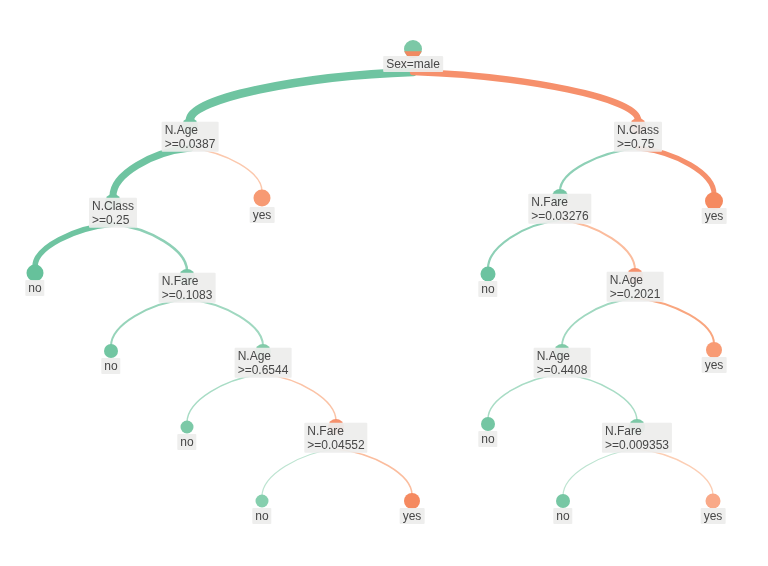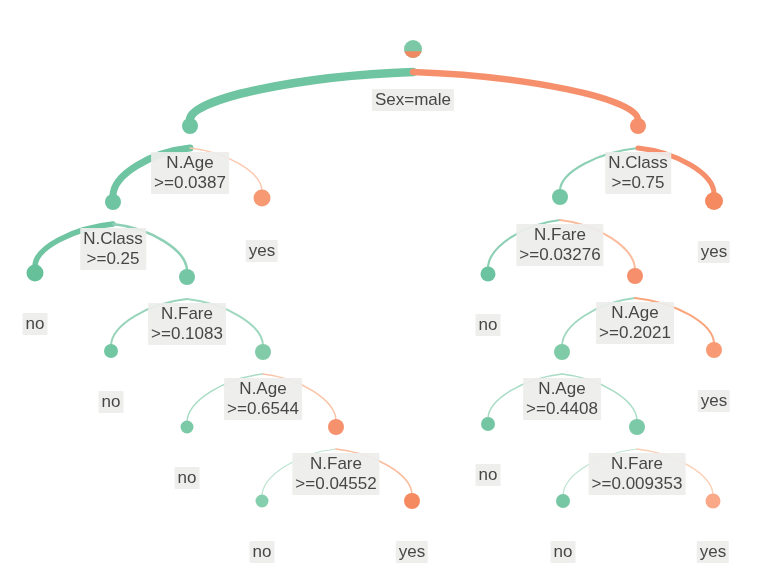--- a/index.html
+++ b/index.html
@@ -2,22 +2,22 @@
 <html><head>
 <meta charset="utf-8">
 <style>
   html,body{margin:0;padding:0;background:#ffffff;}
   #stage{position:relative;width:768px;height:566px;background:#ffffff;overflow:hidden;
          font-family:"Liberation Sans",sans-serif;}
   #tree-svg{position:absolute;left:0;top:0;}
   #label-layer{position:absolute;left:0;top:0;width:100%;height:100%;pointer-events:none;}
   .nlabel{position:absolute;transform:translate(-50%,-50%);
           background:rgba(237,237,236,0.93);color:#474747;
-          font-size:17px;line-height:1.18;padding:1px 3px;text-align:center;
-          white-space:nowrap;border-radius:1px;pointer-events:auto;margin-top:36px;}
+          font-size:12px;line-height:1.18;padding:1px 3px;
+          white-space:nowrap;border-radius:1px;pointer-events:auto;}
 </style>
 </head>
 <body>
 
 <div id="stage">
   <svg id="tree-svg" width="768" height="566" viewBox="0 0 768 566">
       <path d="M 413 72 C 301.5 76, 190 98.4, 190 120" fill="none" stroke="#6fc4a1" stroke-width="8.5" stroke-linecap="round"></path>
       <path d="M 413 72 C 525.5 76, 638 98.4, 638 120" fill="none" stroke="#f6906c" stroke-width="6.5" stroke-linecap="round"></path>
       <path d="M 190 148 C 151.5 152, 113 174.4, 113 196" fill="none" stroke="#6fc4a1" stroke-width="7" stroke-linecap="round"></path>
       <path d="M 190 148 C 226 152, 262 171.925, 262 191.5" fill="none" stroke="#fbc8ad" stroke-width="1.5" stroke-linecap="round"></path>

